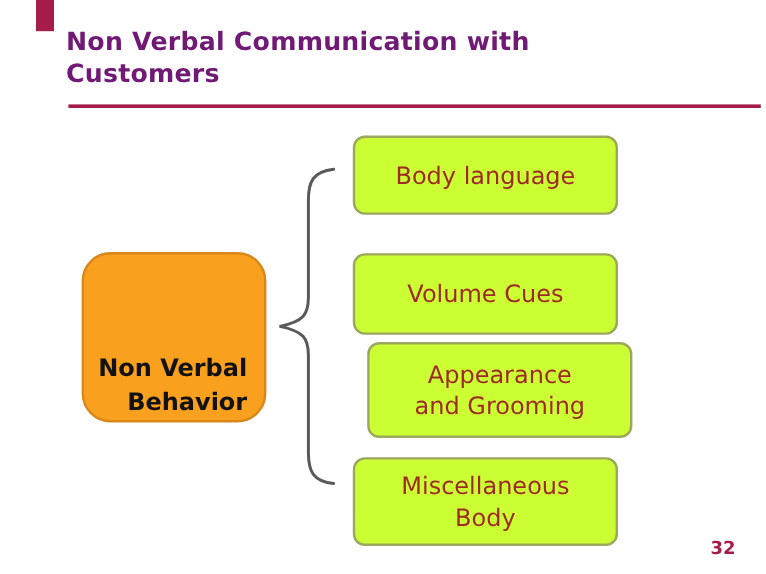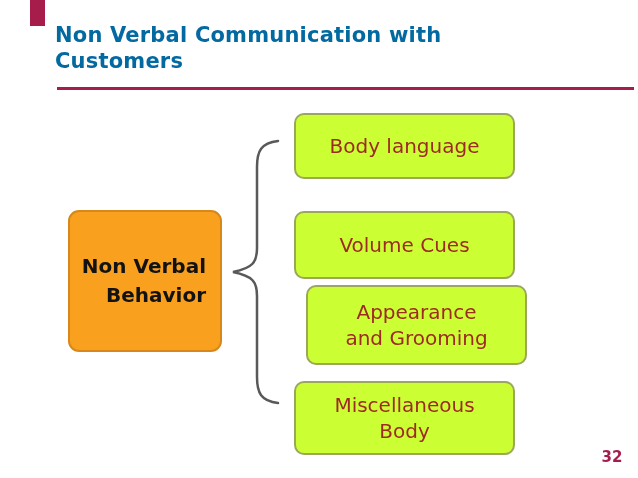--- a/index.html
+++ b/index.html
@@ -16,43 +16,43 @@
     position: absolute;
     left: 30px; top: 0;
     width: 15px; height: 26px;
     background: #A61C4B;
   }
   
   .title {
     position: absolute;
     left: 55px; top: 22px;
     width: 560px;
-    color: #0369a1;
+    color: #701a75;
     font-size: 21px;
     font-weight: bold;
     line-height: 26px;
     letter-spacing: 0.2px;
   }
   .title-rule {
     position: absolute;
     left: 57px; top: 87px;
     width: 577px; height: 3px;
     background: #A61C4B;
   }
   
   .source-box {
     position: absolute;
     left: 68px; top: 210px;
     width: 154px; height: 142px;
     box-sizing: border-box;
     background: #F9A11E;
     border: 2px solid #D8881B;
-    border-radius: 11px;
+    border-radius: 24px;
     display: flex;
-    align-items: center;
+    align-items: flex-end;
     justify-content: flex-end;
   }
   .source-box .label {
     color: #121212;
     font-weight: bold;
     font-size: 20px;
     line-height: 29px;
     text-align: right;
     padding-right: 14px;
     white-space: pre-line;
@@ -85,21 +85,21 @@
   }
   .item-1 { top: 113px; height: 66px; }
   .item-2 { top: 198px; height: 68px; margin-top: 13px; }
   .item-3 { top: 285px; height: 80px; margin-left: 12px; }
   .item-4 { top: 381px; height: 74px; }
   
   .page-number {
     position: absolute;
     right: 6px; top: 448px;
     width: 40px;
-    text-align: center;
+    text-align: left;
     color: #A61C4B;
     font-size: 15px;
     font-weight: bold;
   }
 </style>
 </head>
 <body>
 
 <div class="slide">
 

